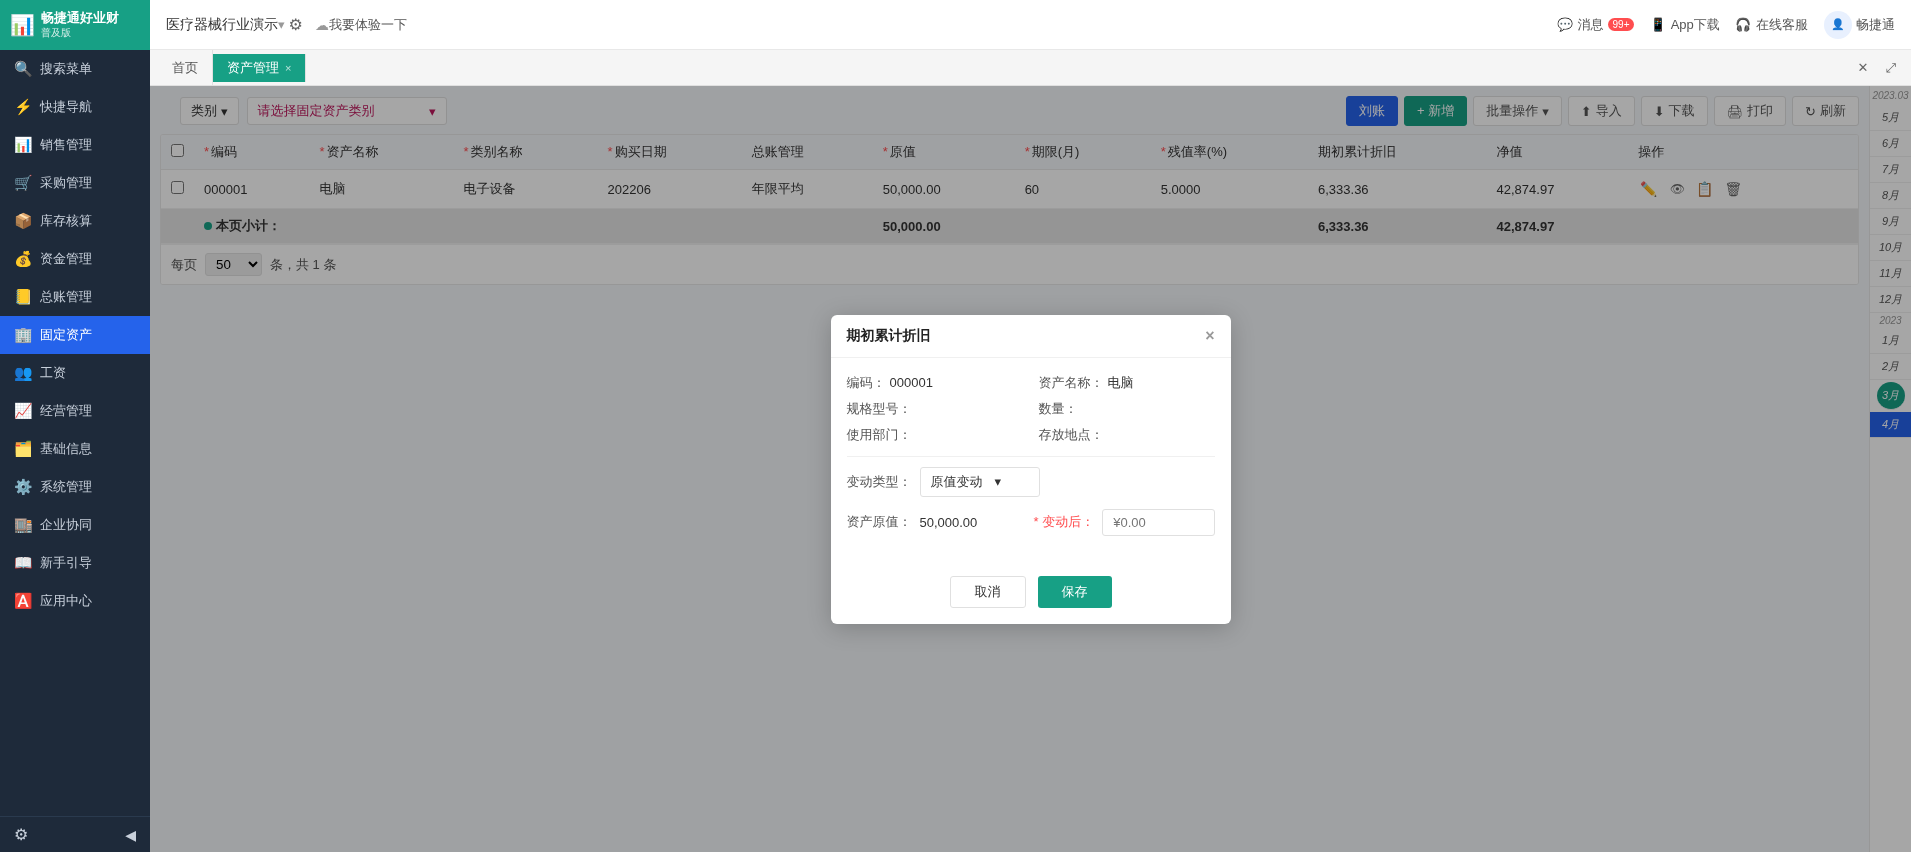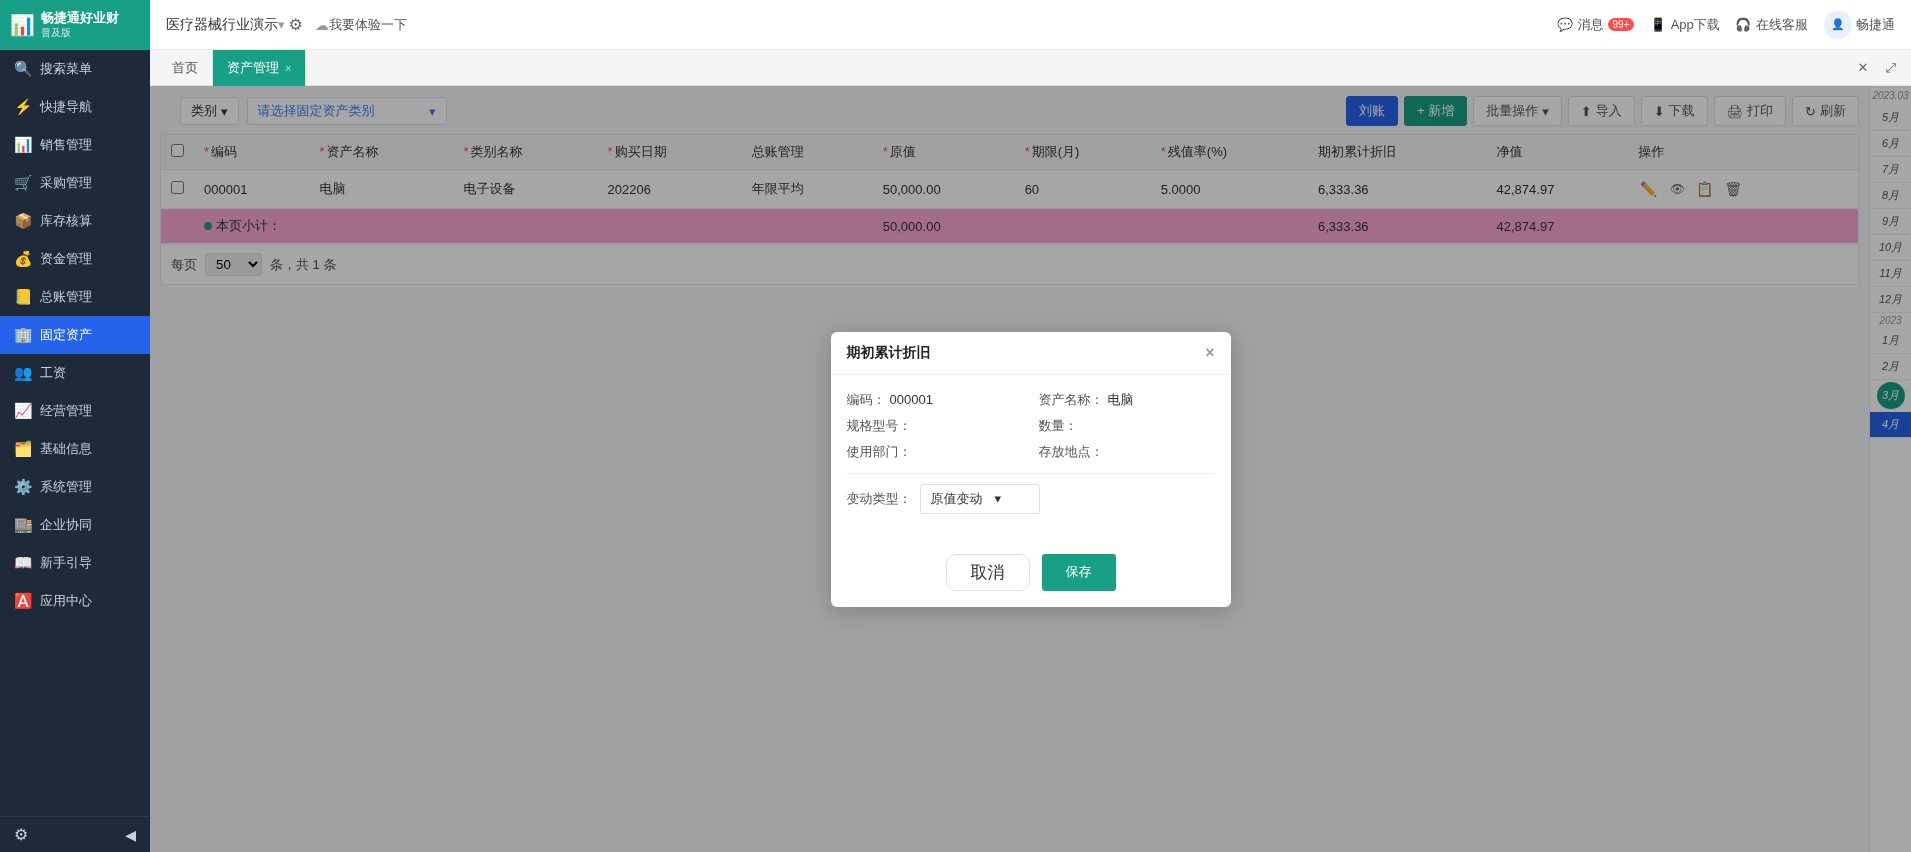--- a/index.html
+++ b/index.html
@@ -120,21 +120,21 @@
       display: flex;
       align-items: center;
       padding: 0 8px;
       height: 36px;
     }
     .tab-item {
       display: flex;
       align-items: center;
       gap: 6px;
       padding: 0 14px;
-      height: 36px;
+      height: 28px;
       cursor: pointer;
       font-size: 13px;
       color: #555;
       border-right: 1px solid #e0e0e0;
     }
     .tab-item.active {
       background: #17a085;
       color: white;
     }
     .tab-home {
@@ -260,21 +260,21 @@
     }
     .filter-input {
       display: flex;
       align-items: center;
       gap: 4px;
       border: 1px solid #e0e0e0;
       background: white;
       padding: 4px 10px;
       border-radius: 3px;
       font-size: 13px;
-      color: #3b82f6;
+      color: #be185d;
       min-width: 200px;
       cursor: pointer;
     }
 
     
     .table-wrapper {
       background: white;
       border: 1px solid #e8e8e8;
       border-radius: 3px;
       overflow: hidden;
@@ -297,22 +297,22 @@
     }
     thead th .required { color: #ff4d4f; margin-right: 2px; }
     tbody tr {
       border-bottom: 1px solid #f0f0f0;
     }
     tbody td {
       padding: 8px 10px;
       color: #333;
     }
     .subtotal-row td {
-      background: #f9a8d4;
-      font-weight: 400;
+      background: #e5e5e5;
+      font-weight: 700;
     }
     .subtotal-label {
       display: flex;
       align-items: center;
       gap: 4px;
     }
     .subtotal-dot {
       width: 8px;
       height: 8px;
       background: #17a085;
@@ -489,23 +489,23 @@
     .modal-footer {
       display: flex;
       justify-content: center;
       gap: 12px;
       padding: 12px 16px 16px;
     }
     .btn-cancel {
       padding: 6px 24px;
       border: 1px solid #e0e0e0;
       background: white;
-      border-radius: 10px;
-      cursor: pointer;
-      font-size: 17px;
+      border-radius: 3px;
+      cursor: pointer;
+      font-size: 13px;
       color: #333;
     }
     .btn-save {
       padding: 6px 24px;
       border: none;
       background: #17a085;
       color: white;
       border-radius: 3px;
       cursor: pointer;
       font-size: 13px;
@@ -800,20 +800,26 @@
             </div>
           </div>
           <hr class="modal-divider">
           <div class="modal-field-row">
             <span class="modal-field-label">变动类型：</span>
             <div class="modal-field-select">
               <span>原值变动</span>
               <span style="margin-left:8px;">▾</span>
             </div>
           </div>
+          <div class="modal-field-row">
+            <span class="modal-field-label">资产原值：</span>
+            <span style="font-size:13px; color:#333; min-width:90px;">50,000.00</span>
+            <span style="color:#ff4d4f; font-size:13px; margin-left:16px; white-space:nowrap;">* 变动后：</span>
+            <input type="text" class="modal-field-input placeholder" style="width: 100px;" placeholder="¥0.00">
+          </div>
         </div>
         <div class="modal-footer">
           <button class="btn-cancel">取消</button>
           <button class="btn-save">保存</button>
         </div>
       </div>
     </div>
   </div>
 </div>
 

